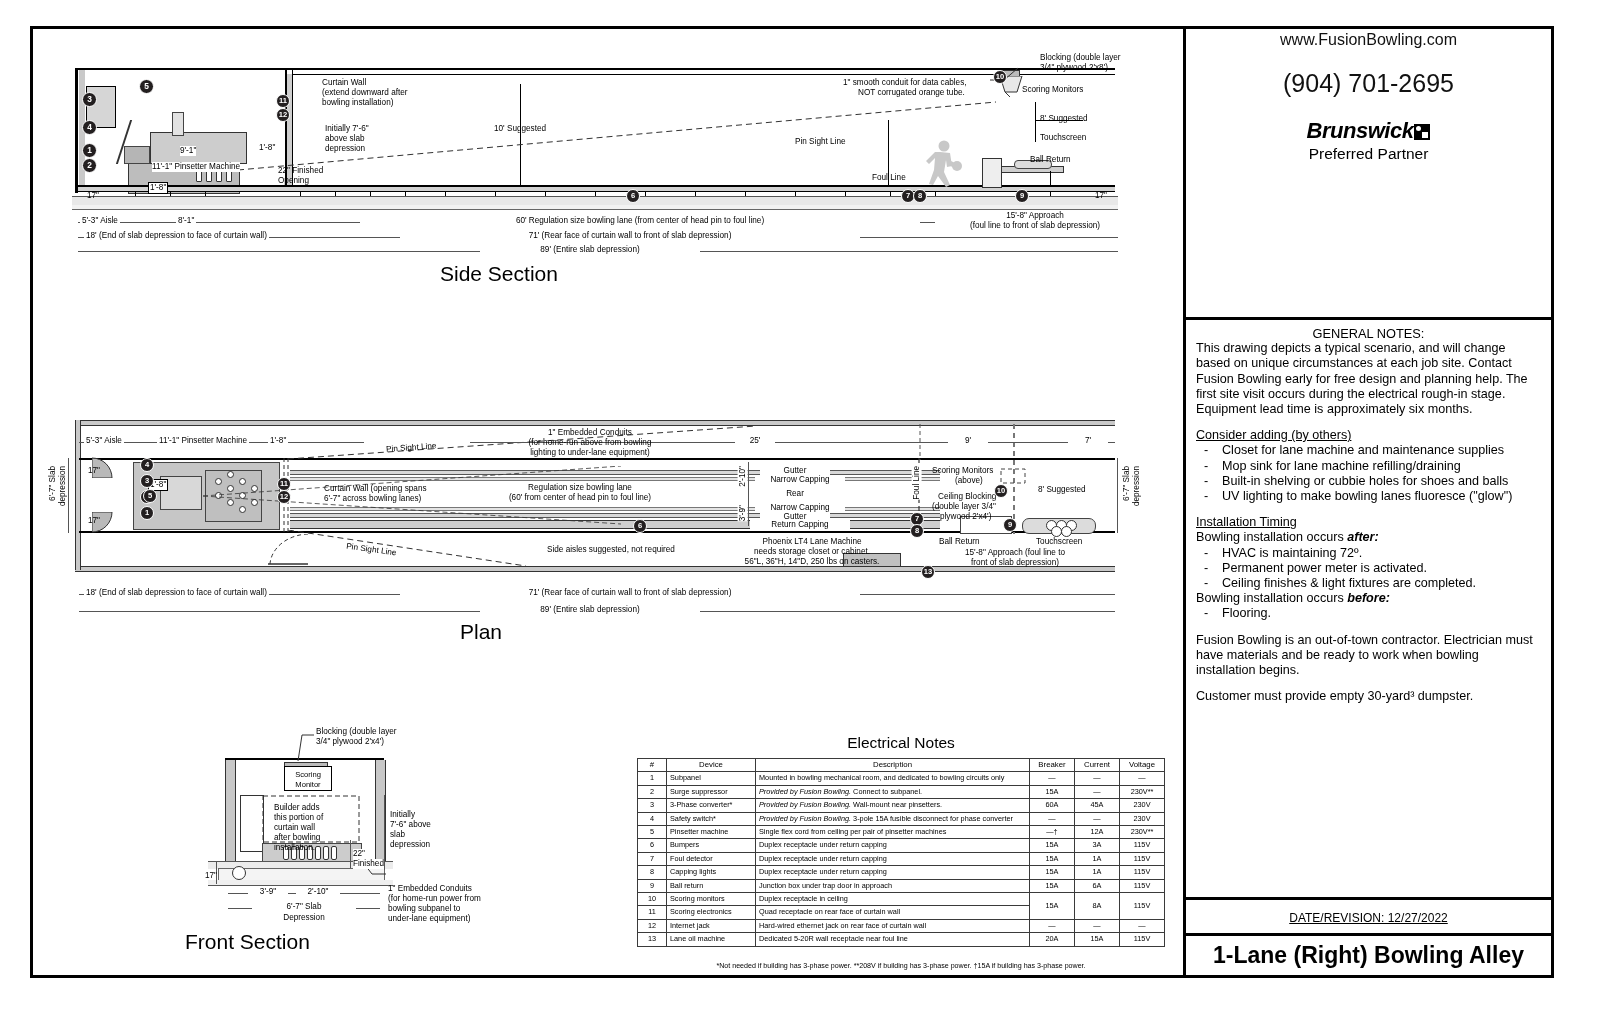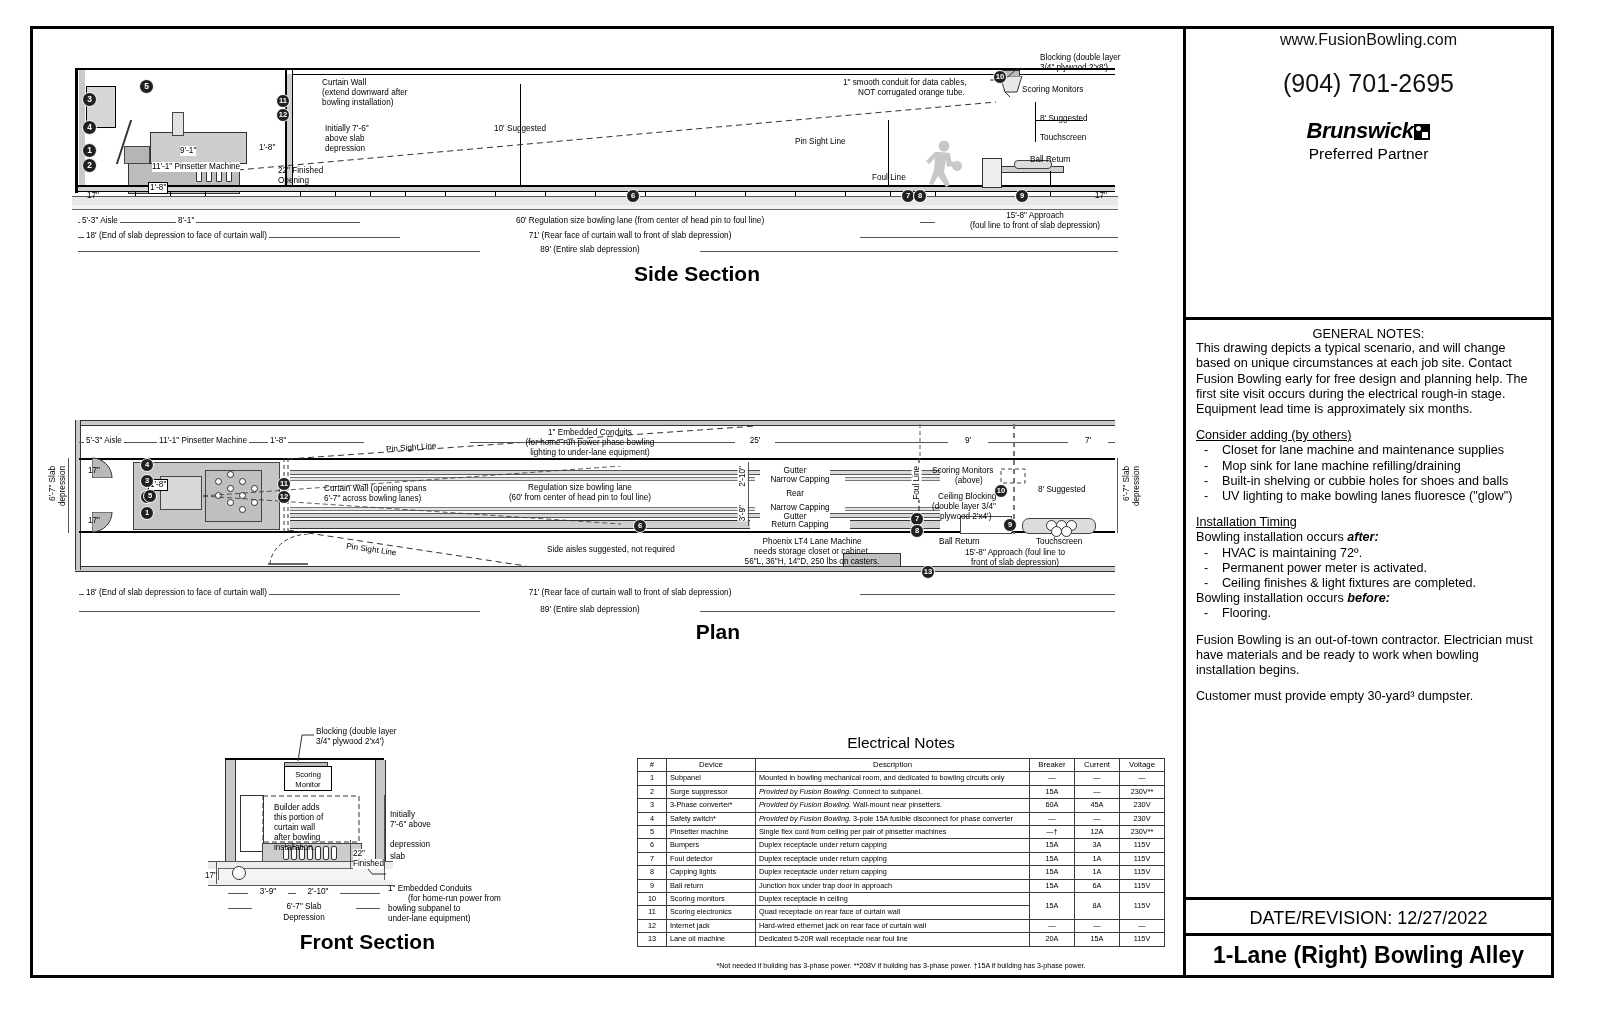--- a/index.html
+++ b/index.html
@@ -37,31 +37,31 @@
   
   .notes-inner{padding:6px 10px 0 10px;font-size:12.6px;line-height:15.2px;}
   .notes-title{text-align:center;font-size:12.8px;}
   .nh{text-decoration:underline;margin-top:11px;}
   .nlist{margin:0;padding:0;list-style:none;}
   .nlist li{display:flex;}
   .nlist li .dash{width:26px;padding-left:8px;box-sizing:border-box;}
   .gap{height:11px;}
   .ital{font-style:italic;font-weight:bold;}
 
-  .date-text{font-size:18px;text-align:center;line-height:36px;}
+  .date-text{font-size:12px;text-align:center;line-height:36px;text-decoration:underline;}
   .title-text{font-size:23px;font-weight:bold;text-align:center;line-height:39px;}
 
   
   .lbl{position:absolute;font-size:8.2px;line-height:9.6px;color:#000;white-space:nowrap;}
   .lbl.c{text-align:center;}
   .ln{position:absolute;background:#000;}
   .hl{height:1px;}
   .vl{width:1px;}
   .fill{position:absolute;}
-  .sect-title{position:absolute;font-size:21px;font-weight:bold;text-align:right;}
+  .sect-title{position:absolute;font-size:21px;font-weight:normal;text-align:left;}
 
   .bullet{position:absolute;width:13px;height:13px;border-radius:50%;background:#231f20;color:#fff;font-size:8.4px;font-weight:bold;
           text-align:center;line-height:13px;border:1px solid #fff;box-sizing:content-box;}
   .bullet.sm{width:12px;height:12px;line-height:12px;font-size:7.6px;}
 
   
   .etitle{position:absolute;left:636px;top:734px;width:530px;text-align:center;font-size:15.5px;}
   table.etbl{position:absolute;left:637px;top:758px;width:528px;border-collapse:collapse;font-size:7.3px;}
   table.etbl th,table.etbl td{border:1px solid #3a3a3a;padding:1px 3px;line-height:10.4px;height:10.4px;}
   table.etbl th{font-weight:normal;text-align:center;font-size:7.8px;}
@@ -334,21 +334,21 @@
     <div class="lbl" style="left:1132px;top:466px;writing-mode:vertical-rl;transform:rotate(180deg);">depression</div>
     <div class="ln vl" style="left:1117px;top:458px;height:75px;background:#555;"></div>
 
     <div class="lbl" style="left:324px;top:484px;">Curtain Wall (opening spans</div>
     <div class="lbl" style="left:324px;top:494px;">6'-7" across bowling lanes)</div>
 
     <div class="lbl" style="left:386px;top:443px;transform:rotate(-4deg);">Pin Sight Line</div>
     <div class="lbl" style="left:346px;top:545px;transform:rotate(8deg);">Pin Sight Line</div>
 
     <div class="lbl c" style="left:480px;top:428px;width:220px;">1" Embedded Conduits</div>
-    <div class="lbl c" style="left:480px;top:438px;width:220px;">(for home-run power phase bowling</div>
+    <div class="lbl c" style="left:480px;top:438px;width:220px;">(for home-run above from bowling</div>
     <div class="lbl c" style="left:480px;top:448px;width:220px;">lighting to under-lane equipment)</div>
 
     <div class="lbl c" style="left:470px;top:483px;width:220px;">Regulation size bowling lane</div>
     <div class="lbl c" style="left:470px;top:493px;width:220px;">(60' from center of head pin to foul line)</div>
 
     <div class="lbl c" style="left:760px;top:466px;width:70px;background:#fff;">Gutter</div>
     <div class="lbl c" style="left:755px;top:475px;width:90px;background:#fff;">Narrow Capping</div>
     <div class="lbl c" style="left:770px;top:489px;width:50px;background:#fff;">Rear</div>
     <div class="lbl c" style="left:755px;top:503px;width:90px;background:#fff;">Narrow Capping</div>
     <div class="lbl c" style="left:760px;top:512px;width:70px;background:#fff;">Gutter</div>
@@ -448,34 +448,34 @@
     <div class="lbl" style="left:316px;top:737px;">3/4" plywood 2'x4')</div>
 
     <div class="lbl" style="left:274px;top:803px;">Builder adds</div>
     <div class="lbl" style="left:274px;top:813px;">this portion of</div>
     <div class="lbl" style="left:274px;top:823px;">curtain wall</div>
     <div class="lbl" style="left:274px;top:833px;">after bowling</div>
     <div class="lbl" style="left:274px;top:843px;">installation.</div>
 
     <div class="lbl" style="left:390px;top:810px;">Initially</div>
     <div class="lbl" style="left:390px;top:820px;">7'-6" above</div>
-    <div class="lbl" style="left:390px;top:852px;">slab</div>
+    <div class="lbl" style="left:390px;top:830px;">slab</div>
     <div class="lbl" style="left:390px;top:840px;">depression</div>
 
     <div class="lbl" style="left:353px;top:849px;background:#fff;">22"</div>
     <div class="lbl" style="left:353px;top:859px;background:#fff;">Finished</div>
     <div class="lbl" style="left:205px;top:871px;">17"</div>
 
     <div class="lbl c" style="left:248px;top:887px;width:40px;background:#fff;">3'-9"</div>
     <div class="lbl c" style="left:296px;top:887px;width:44px;background:#fff;">2'-10"</div>
     <div class="lbl c" style="left:252px;top:902px;width:104px;background:#fff;">6'-7" Slab</div>
     <div class="lbl c" style="left:252px;top:913px;width:104px;">Depression</div>
 
     <div class="lbl" style="left:388px;top:884px;">1" Embedded Conduits</div>
-    <div class="lbl" style="left:408px;top:894px;text-align:center;">(for home-run power from</div>
+    <div class="lbl" style="left:388px;top:894px;text-align:center;">(for home-run power from</div>
     <div class="lbl" style="left:388px;top:904px;">bowling subpanel to</div>
     <div class="lbl" style="left:388px;top:914px;">under-lane equipment)</div>
 
     <div class="sect-title" style="left:185px;top:930px;width:250px;">Front Section</div>
   </div>
 
   <div class="etitle">Electrical Notes</div>
   <table class="etbl">
     <thead>
       <tr>

